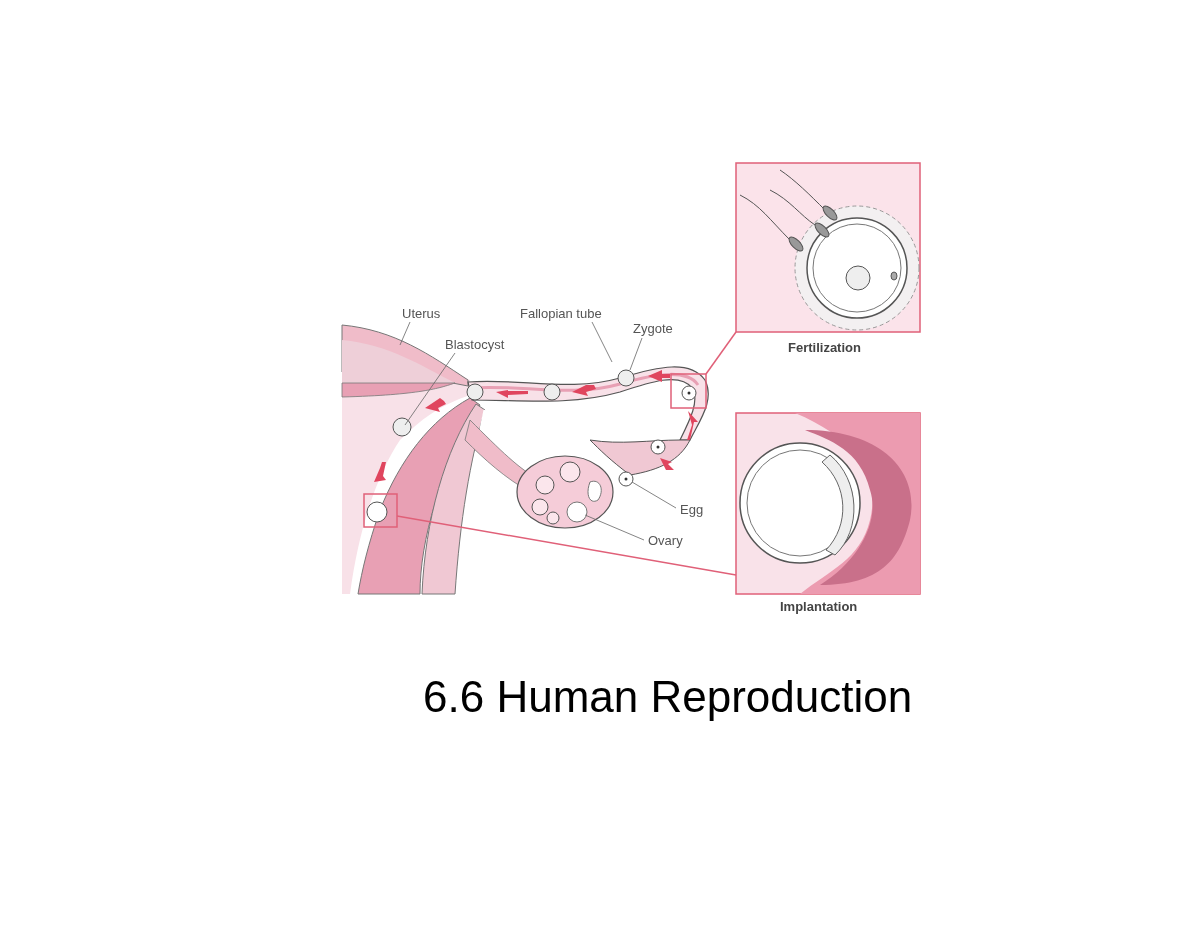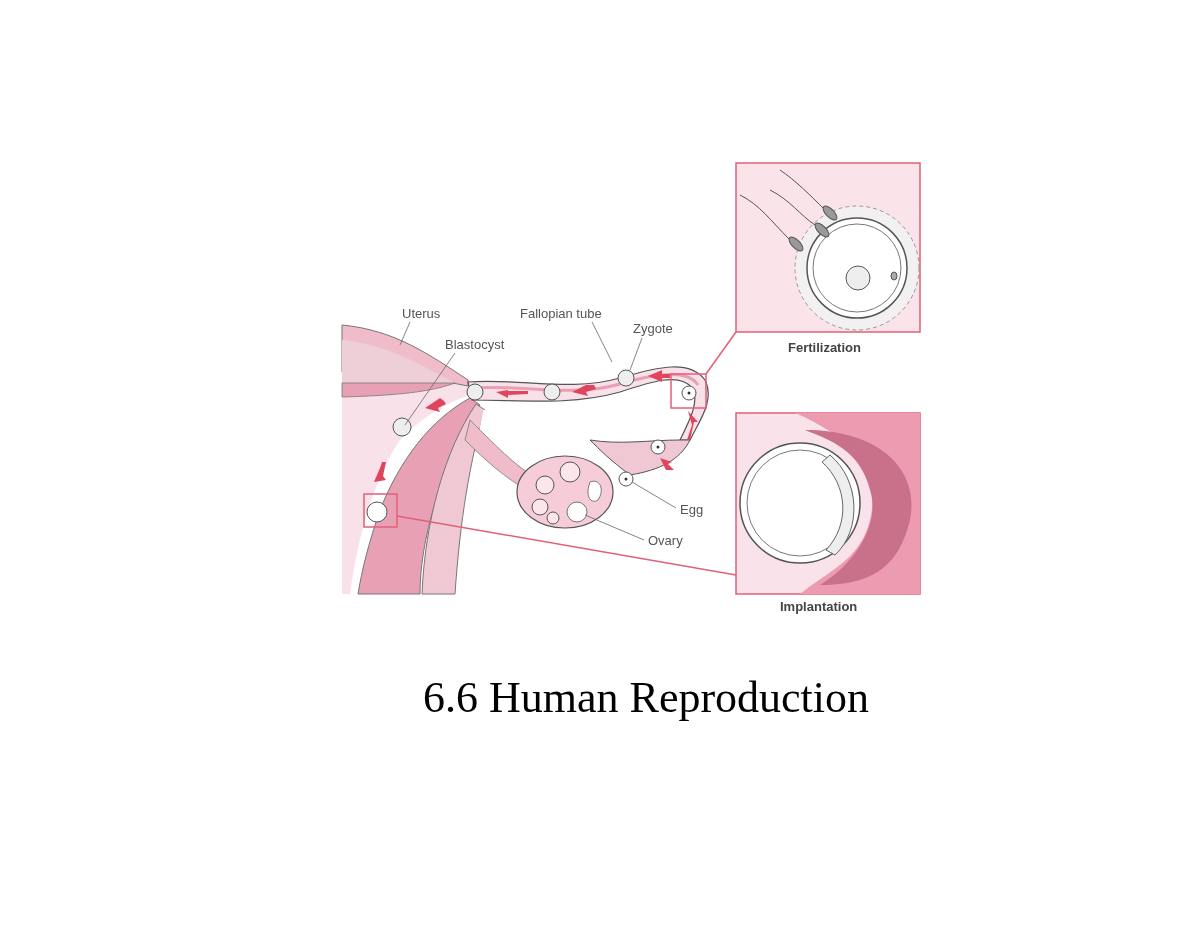--- a/index.html
+++ b/index.html
@@ -1,20 +1,20 @@
 <!DOCTYPE html>
 <html><head>
 <meta charset="utf-8">
 <style>
   html,body{margin:0;padding:0;background:#ffffff;}
   body{width:1200px;height:927px;position:relative;overflow:hidden;font-family:"Liberation Sans",sans-serif;}
   #diagram{position:absolute;left:0;top:0;width:1200px;height:927px;}
   .lbl{font-family:"Liberation Sans",sans-serif;font-size:13px;fill:#555555;}
   .cap{font-family:"Liberation Sans",sans-serif;font-size:13px;font-weight:bold;fill:#444444;}
-  #slide-title{position:absolute;left:423px;top:672px;font-size:44px;color:#000;font-family:Liberation Serif, serif;white-space:nowrap;}
+  #slide-title{position:absolute;left:423px;top:672px;font-size:44px;color:#000;font-family:Liberation Sans, sans-serif;white-space:nowrap;}
 </style>
 </head>
 <body>
 
 <svg id="diagram" viewBox="0 0 1200 927" xmlns="http://www.w3.org/2000/svg">
 
   <g>
     <path d="M342 325 C390 330 430 360 470 380 L470 395 C440 405 420 420 400 440 C380 470 360 520 350 594 L342 594 Z" fill="#f8e1e8"></path>
     <path d="M342 325 C395 330 430 355 468 380 L468 386 C430 378 390 375 342 372 Z" fill="#f0bcc9" stroke="#777" stroke-width="1"></path>
     <path d="M342 340 C390 345 420 365 455 383 L342 383 Z" fill="#eecfd8"></path>

